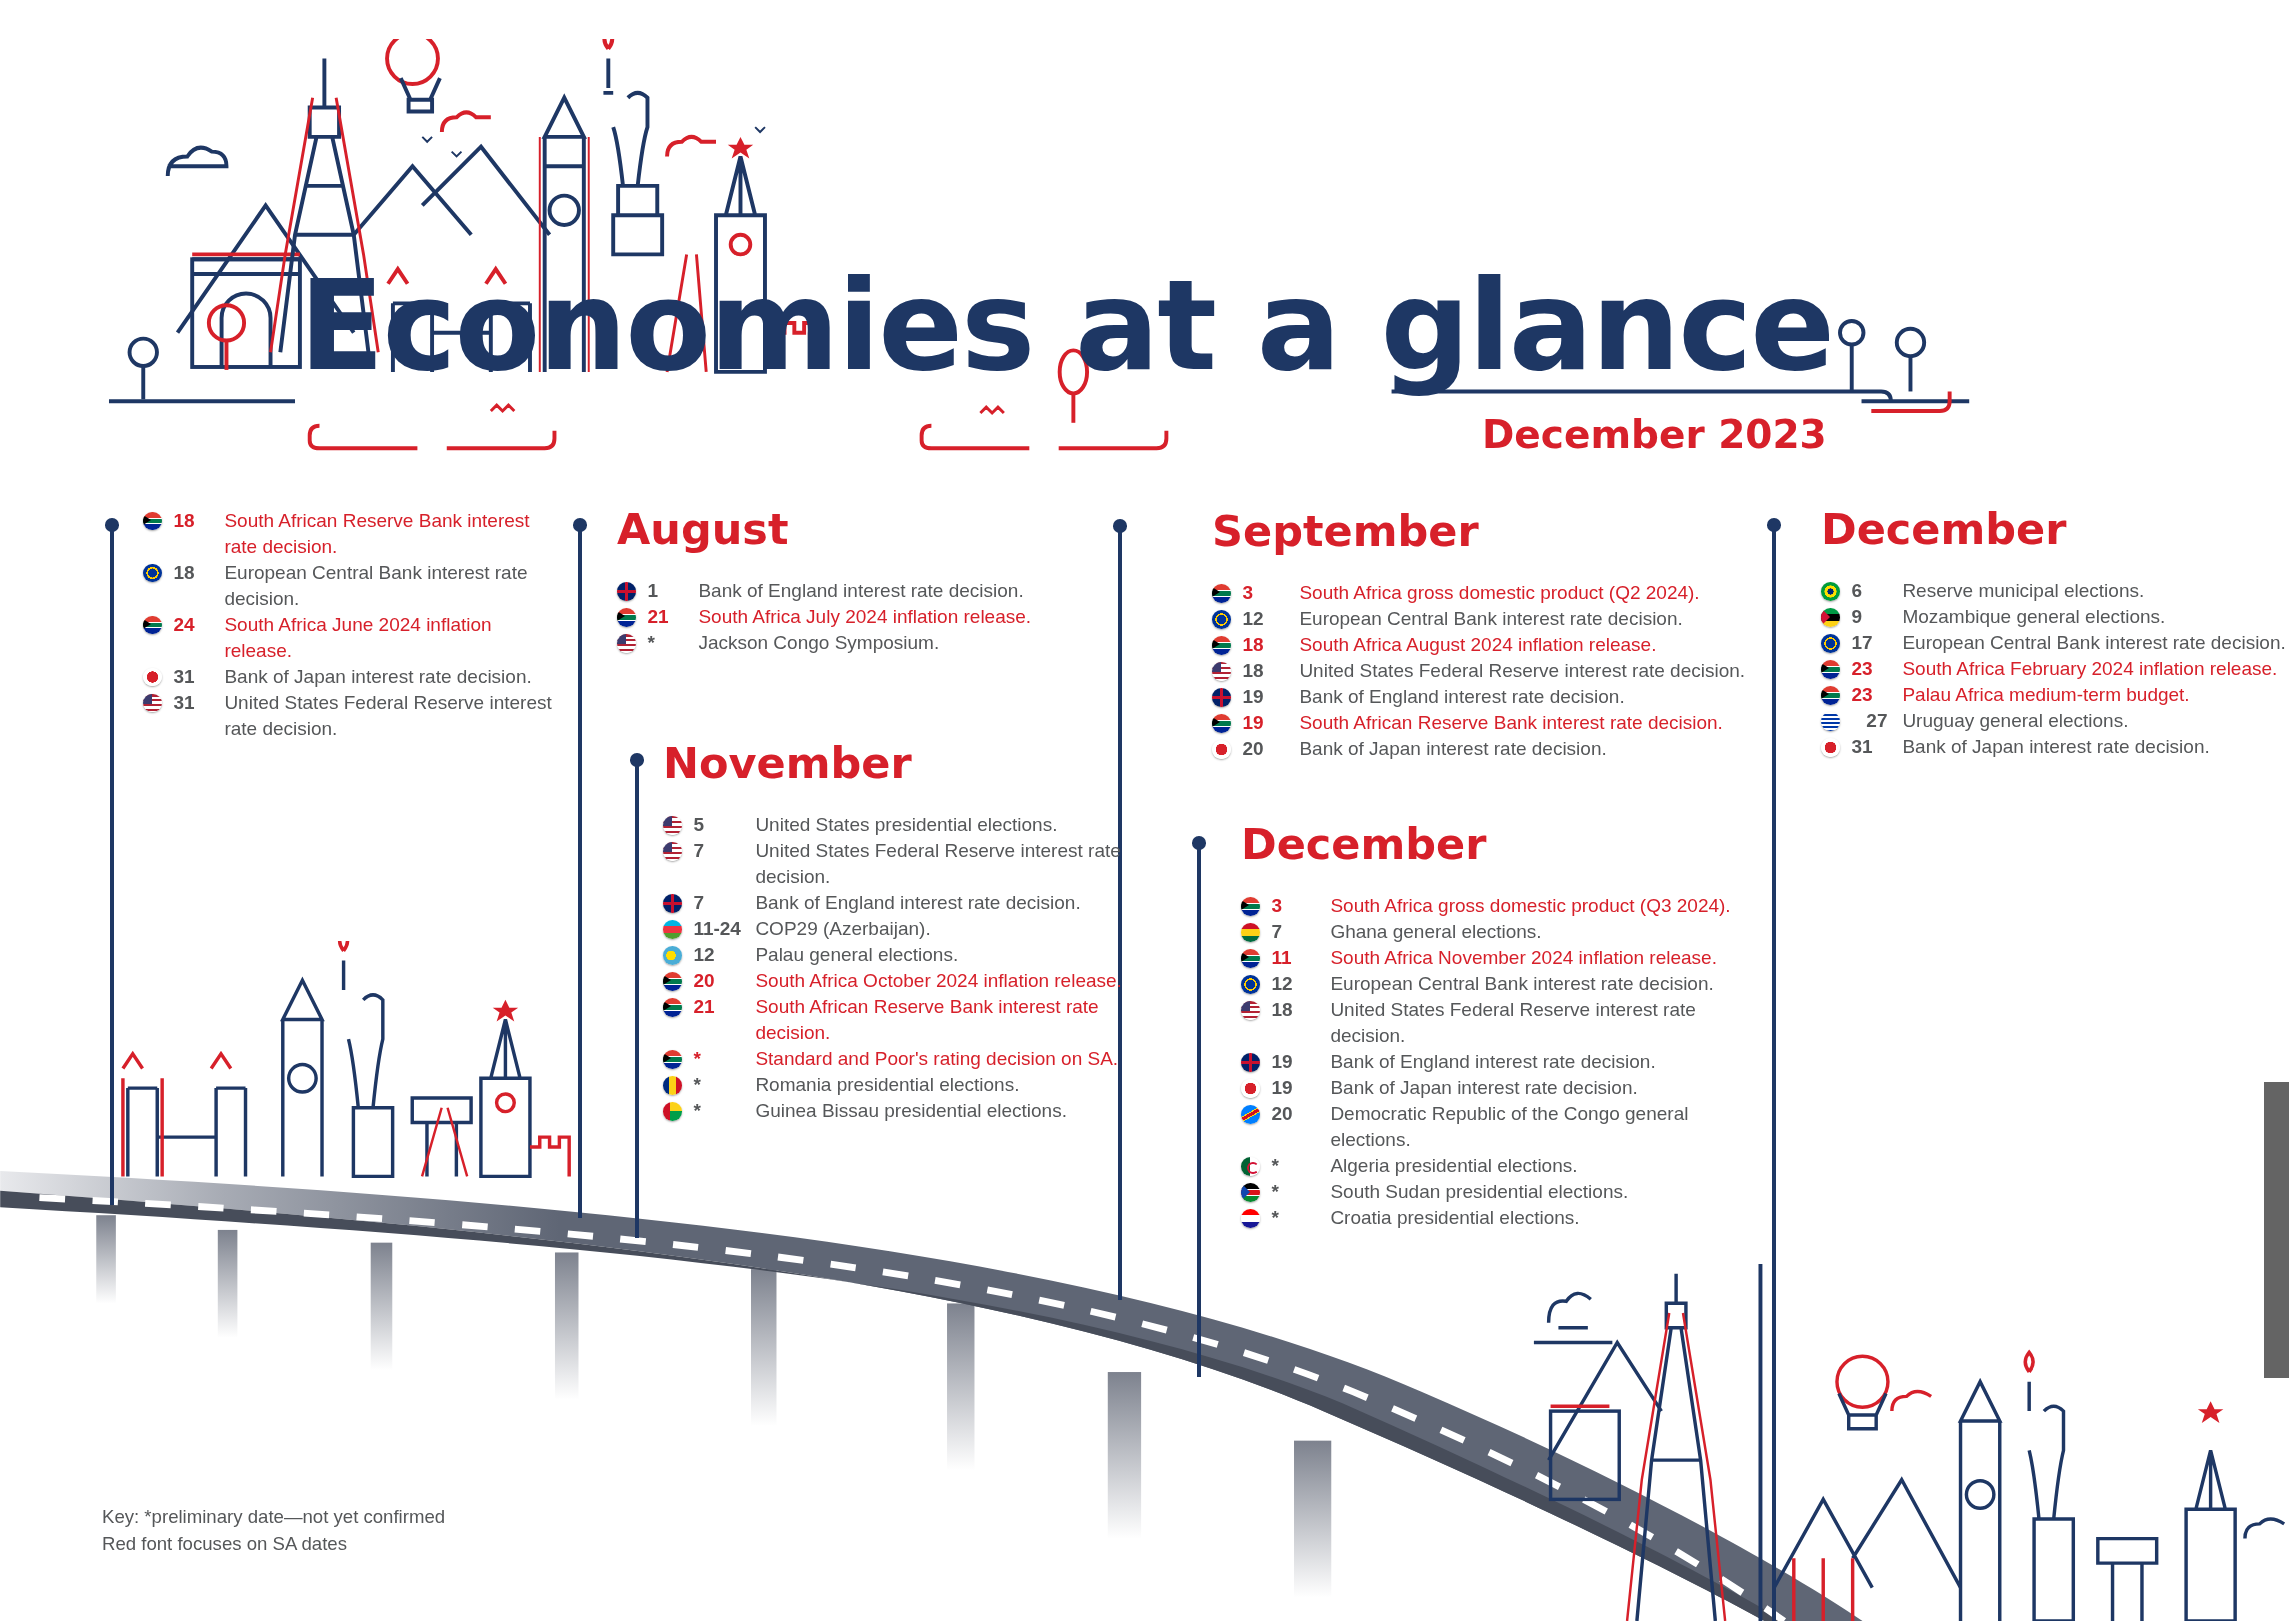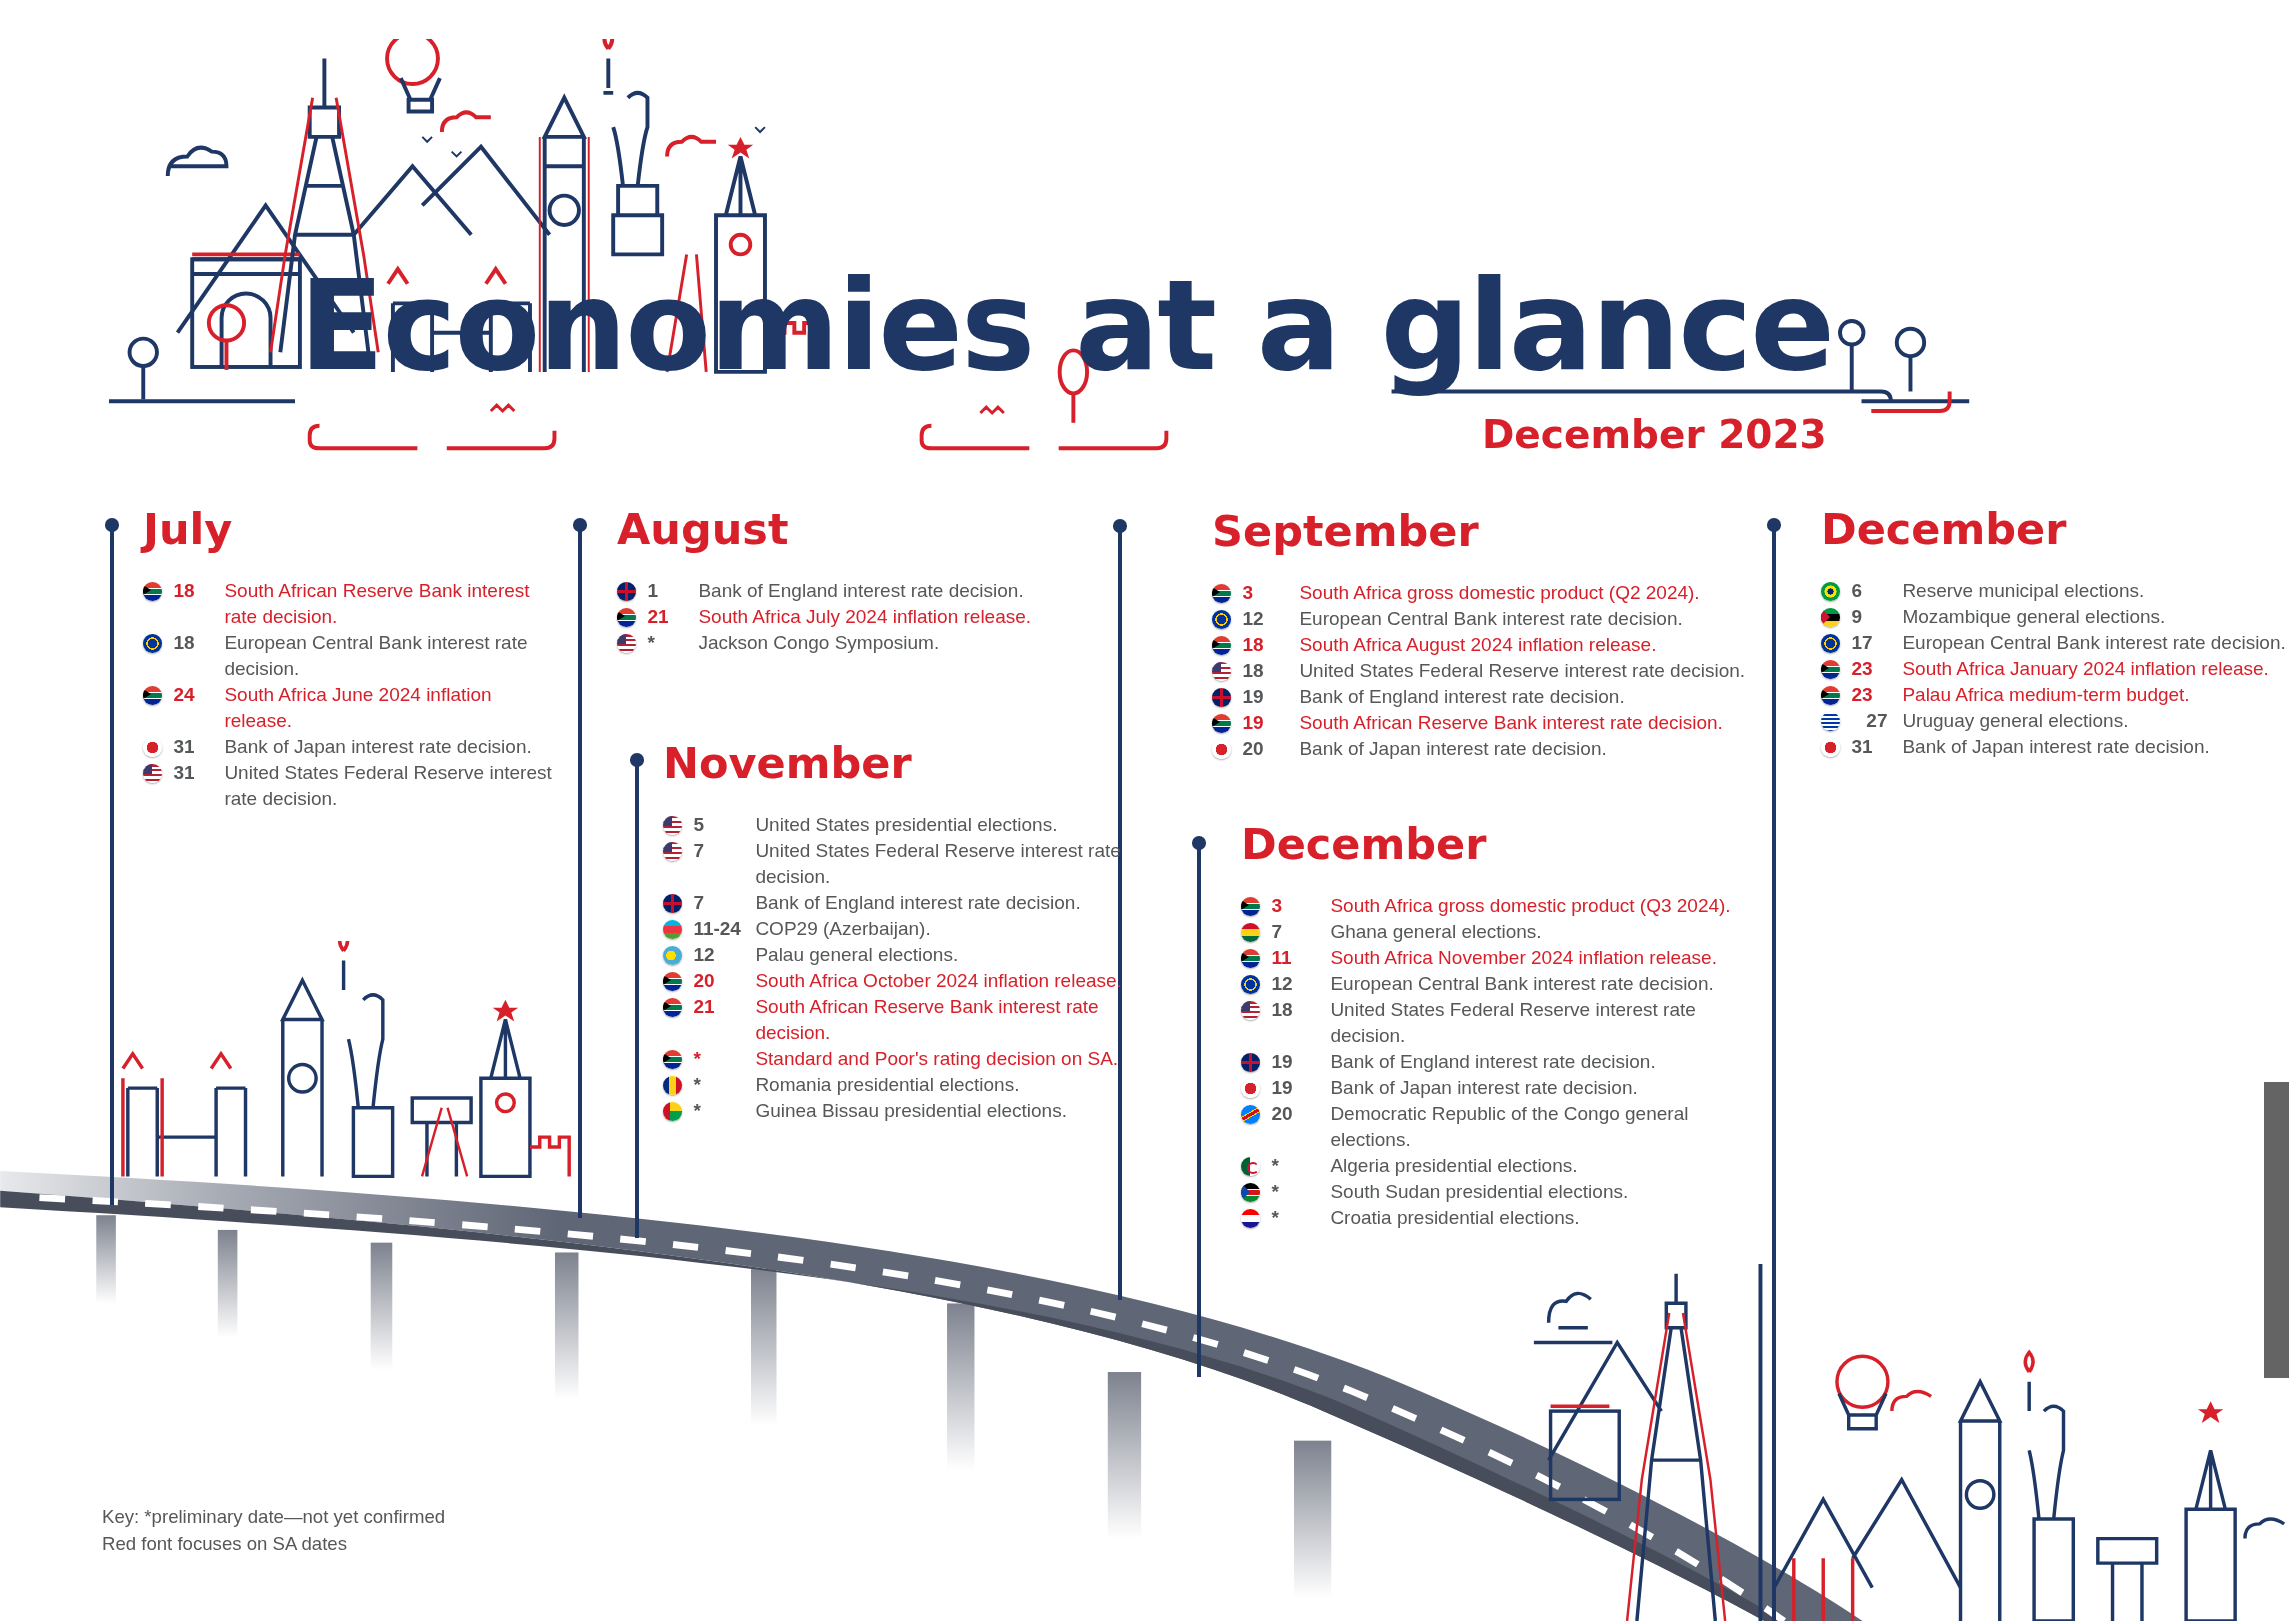--- a/index.html
+++ b/index.html
@@ -188,21 +188,20 @@
 <div class="pin-dot" style="left:1113px;top:519px"></div>
 <div class="pin" style="left:1118px;top:526px;height:774px"></div>
 
 <div class="pin-dot" style="left:1192px;top:836px"></div>
 <div class="pin" style="left:1197px;top:843px;height:534px"></div>
 
 <div class="pin-dot" style="left:1767px;top:518px"></div>
 <div class="pin" style="left:1772px;top:524px;height:1097px"></div>
 
 <div class="month" style="left:143px;top:508px;width:412px;">
-  <div class="month-title">July</div>
   <div class="events">
       <div class="ev sa">
         <span class="flag f-za"></span>
         <span class="day" style="width: 51px;">18</span>
         <span class="desc">South African Reserve Bank interest rate decision.</span>
       </div>
       <div class="ev std">
         <span class="flag f-eu"></span>
         <span class="day" style="width: 51px;">18</span>
         <span class="desc">European Central Bank interest rate decision.</span>
@@ -301,21 +300,21 @@
         <span class="desc">Mozambique general elections.</span>
       </div>
       <div class="ev std">
         <span class="flag f-eu"></span>
         <span class="day" style="width: 51px;">17</span>
         <span class="desc">European Central Bank interest rate decision.</span>
       </div>
       <div class="ev sa">
         <span class="flag f-za"></span>
         <span class="day" style="width: 51px;">23</span>
-        <span class="desc">South Africa January 2024 inflation release.</span>
+        <span class="desc">South Africa February 2024 inflation release.</span>
       </div>
       <div class="ev sa">
         <span class="flag f-za"></span>
         <span class="day" style="width: 51px;">23</span>
         <span class="desc">Palau Africa medium-term budget.</span>
       </div>
       <div class="ev std">
         <span class="flag f-uy"></span>
         <span class="day" style="width: 51px; text-align: center;">27</span>
         <span class="desc">Uruguay general elections.</span>

